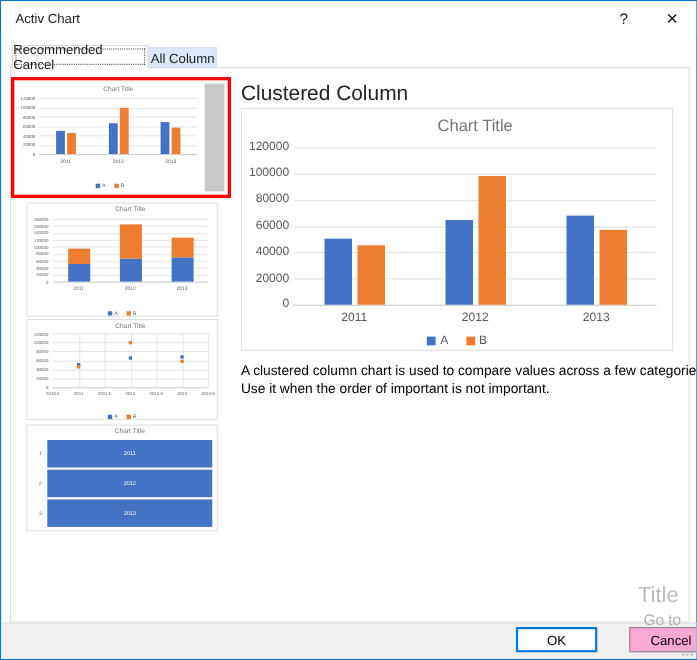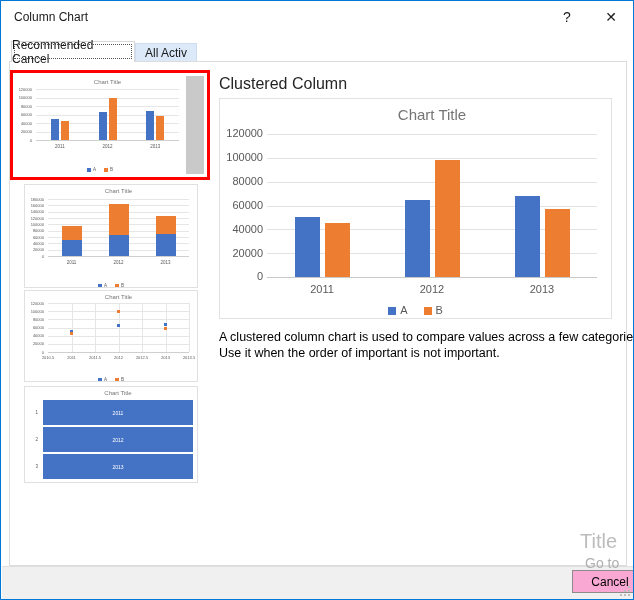--- a/index.html
+++ b/index.html
@@ -32,21 +32,21 @@
     box-sizing:border-box;z-index:4;}
   .t2{left:23px;top:183px;width:174px;height:104px;}
   .t3{left:23px;top:289px;width:174px;height:92px;}
   .t4{left:23px;top:385px;width:174px;height:97px;}
   
   .chart{position:absolute;overflow:hidden;}
   .chart.inthumb{left:3px;top:3px;width:168px;height:96px;}
   .chart.inbox{left:0;top:0;right:0;bottom:0;}
   .chart div{position:absolute;}
   
-  .heading{position:absolute;left:218px;top:74px;font-size:16px;color:#252525;z-index:4;}
+  .heading{position:absolute;left:218px;top:74px;font-size:19px;color:#252525;z-index:4;}
   .preview-box{position:absolute;left:218px;top:97px;width:393px;height:221px;background:#fff;
     border:1px solid #e2e2e2;box-sizing:border-box;z-index:4;}
   .chart.main{left:0;top:0;width:391px;height:219px;}
   .desc{position:absolute;left:218px;top:328px;width:410px;font-size:12.5px;line-height:1.3;
     color:#000;z-index:4;white-space:nowrap;}
   
   .footer{position:absolute;left:1px;top:565px;width:632px;height:34px;background:#f0f0f0;
     border-top:1px solid #dfdfdf;box-sizing:border-box;z-index:5;}
   .btn{position:absolute;font-family:"Liberation Sans",sans-serif;font-size:12px;color:#000;
     z-index:6;padding:0;cursor:default;}
@@ -58,34 +58,34 @@
   
   .wm1{position:absolute;left:579px;top:529px;font-size:20px;color:#bcbcbc;z-index:8;white-space:nowrap;}
   .wm2{position:absolute;left:584px;top:554px;font-size:14px;color:#b0b0b0;z-index:8;white-space:nowrap;}
 </style>
 </head>
 <body>
 
 <div class="dialog">
 
   <div class="titlebar">
-    <span class="title">Column Chart</span>
+    <span class="title">Activ Chart</span>
   </div>
   <div class="cap-btn help">
     <span>?</span>
   </div>
   <div class="cap-btn close">
     <span>✕</span>
   </div>
 
   <div class="tab active">
     <span>Recommended Cancel</span>
   </div>
   <div class="tab inactive">
-    <span>All Activ</span>
+    <span>All Column</span>
   </div>
 
   <div class="tabpage"></div>
 
   <div class="sel-box">
     <div class="chart inthumb">
         <div style="left: 20px; width: 143px; top: 3px; text-align: center; font-size: 6px; color: rgb(117, 117, 117);">Chart Title</div>
         <div style="left: 0px; width: 16px; top: 61.6px; text-align: right; font-size: 4px; color: rgb(89, 89, 89);">0</div>
         <div style="left: 20px; top: 55.5px; width: 143px; height: 1px; background: rgb(230, 230, 230);"></div>
         <div style="left: 0px; width: 16px; top: 53.1px; text-align: right; font-size: 4px; color: rgb(89, 89, 89);">20000</div>
@@ -237,19 +237,20 @@
         <div style="left: 0px; width: 391px; top: 201px; text-align: center;"><span style="margin: 0px 8px; font-size: 11px; color: rgb(89, 89, 89);"><span style="display: inline-block; vertical-align: middle; width: 8px; height: 8px; background: rgb(68, 114, 196); margin-right: 4px;"></span><span>A</span></span><span style="margin: 0px 8px; font-size: 11px; color: rgb(89, 89, 89);"><span style="display: inline-block; vertical-align: middle; width: 8px; height: 8px; background: rgb(237, 125, 49); margin-right: 4px;"></span><span>B</span></span></div>
       </div>
   </div>
 
   <div class="desc">
     <div>A clustered column chart is used to compare values across a few categories.</div>
     <div>Use it when the order of important is not important.</div>
   </div>
 
   <div class="footer"></div>
+  <button class="btn ok">OK</button>
   <button class="btn cancel">Cancel</button>
   <div class="grip"></div>
 
   <div class="wm1">Title</div>
   <div class="wm2">Go to</div>
 
 </div>
 
 </body></html>

